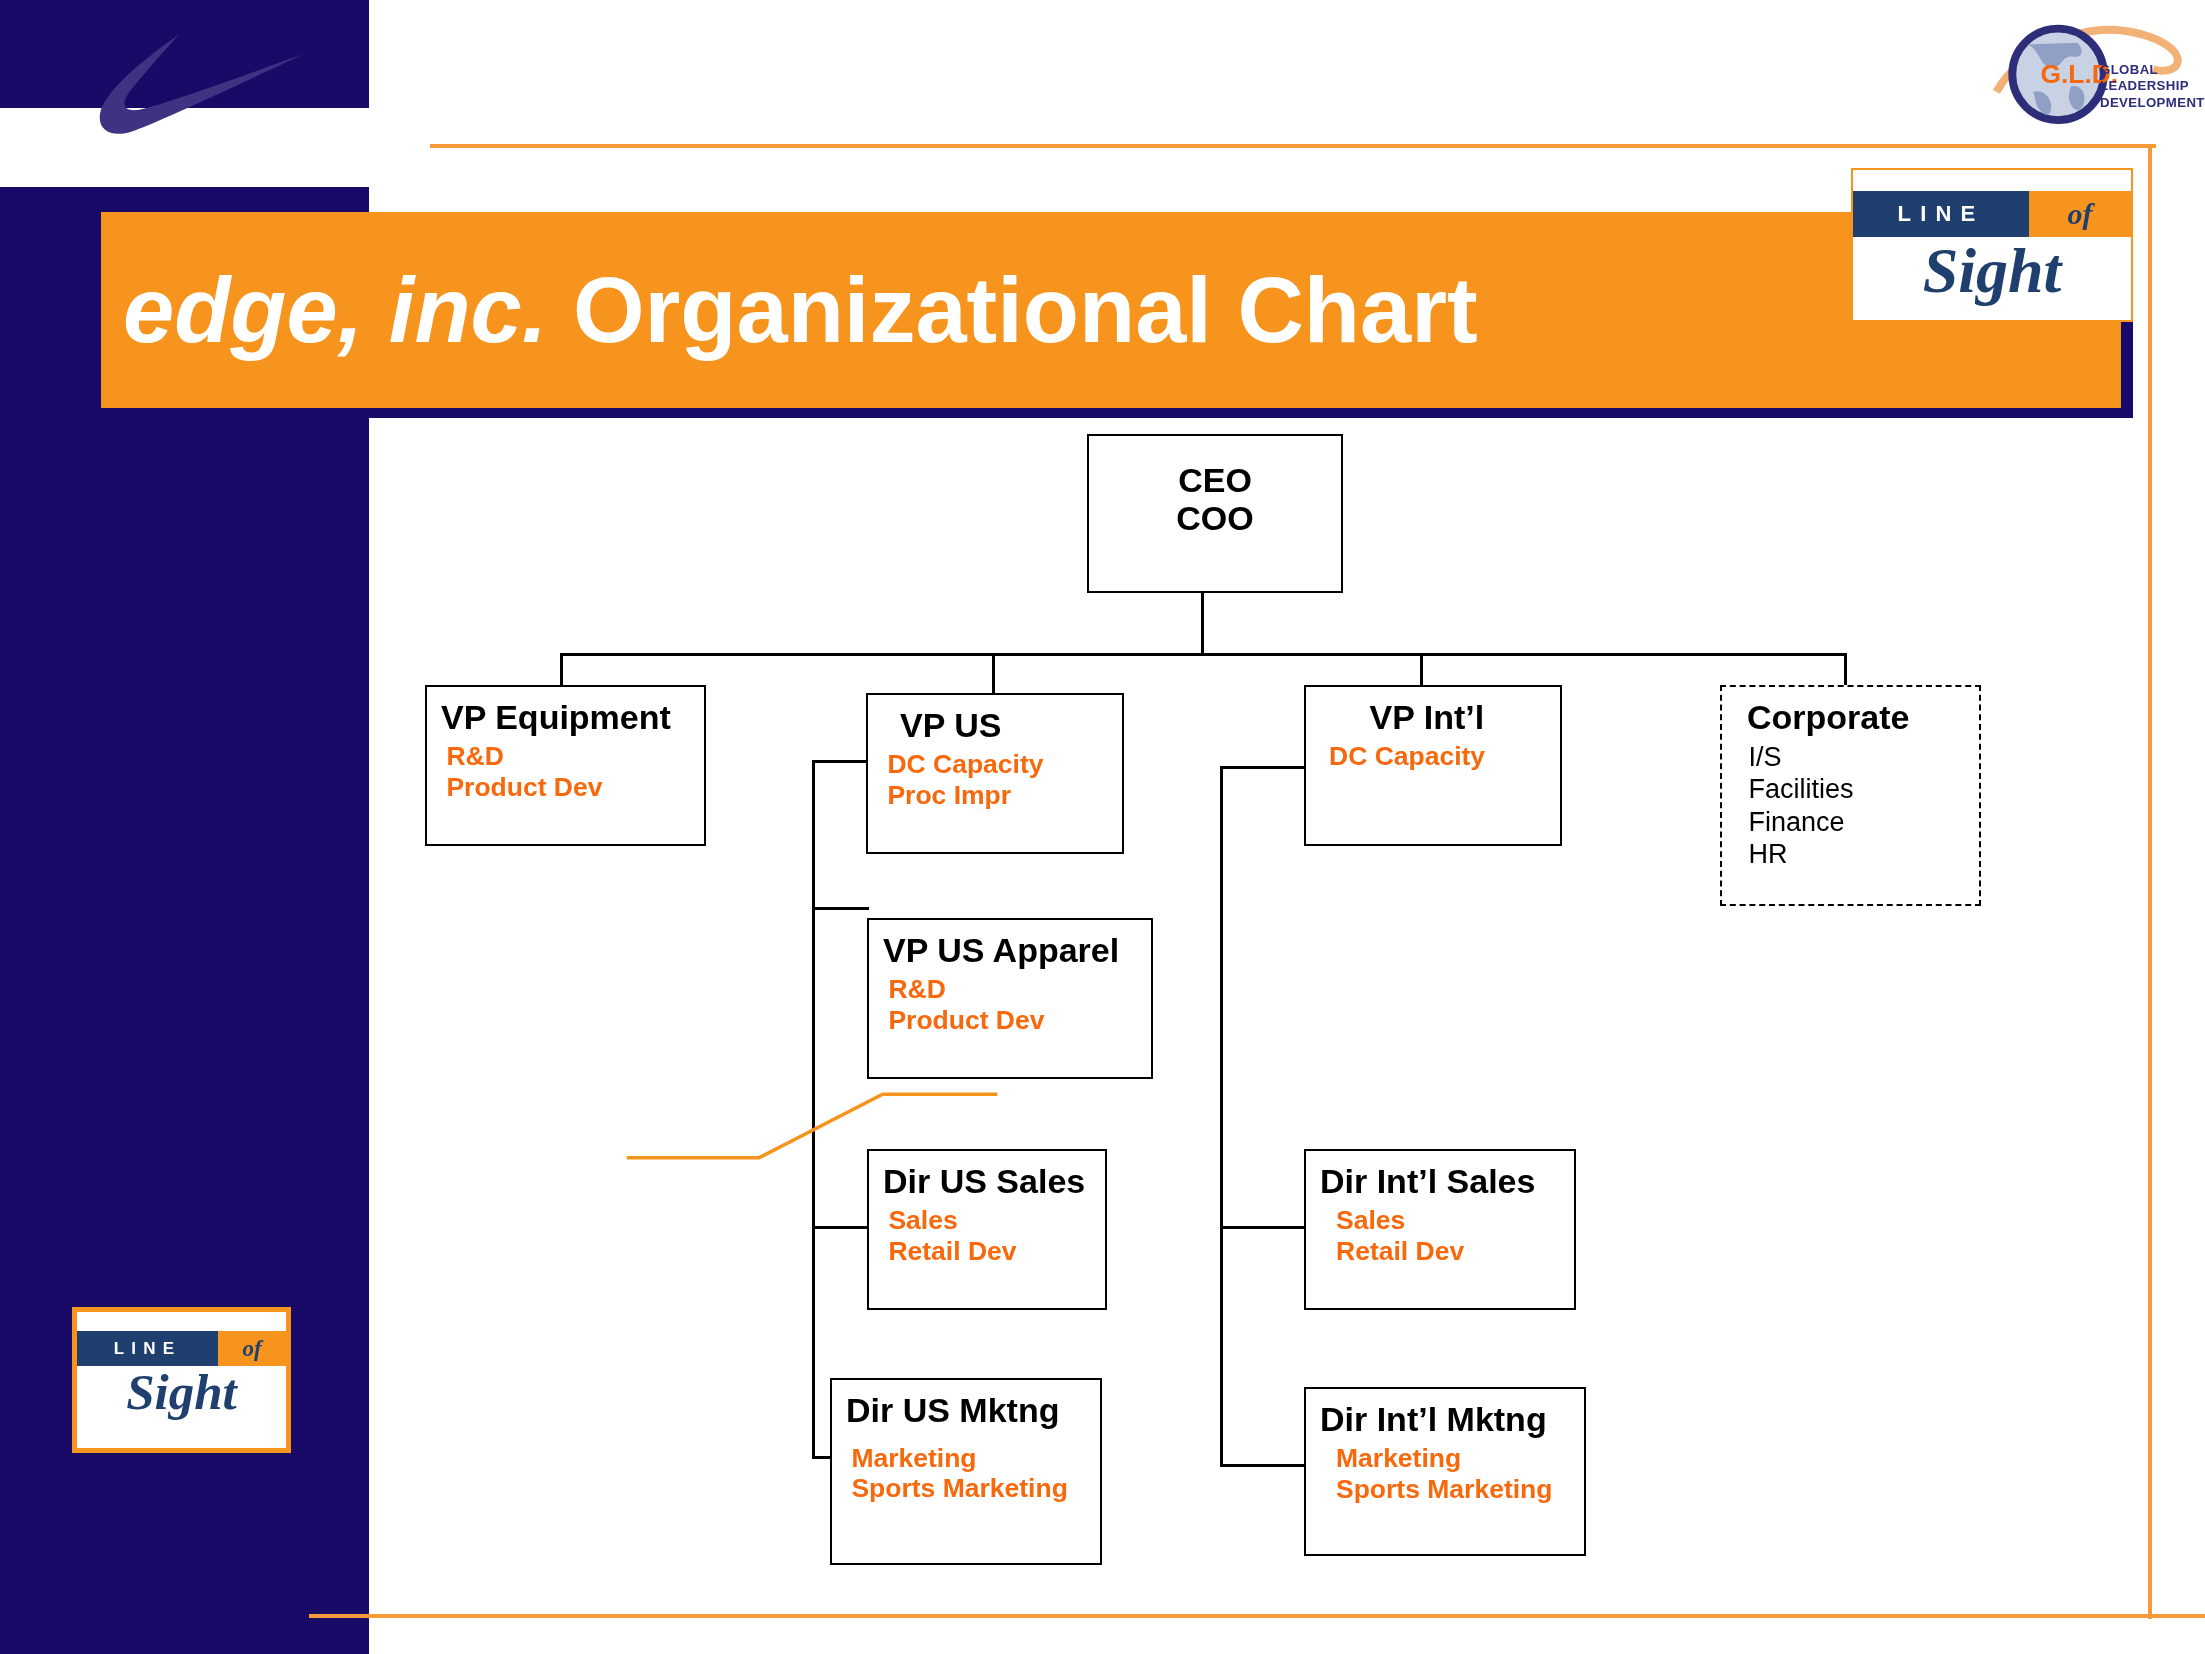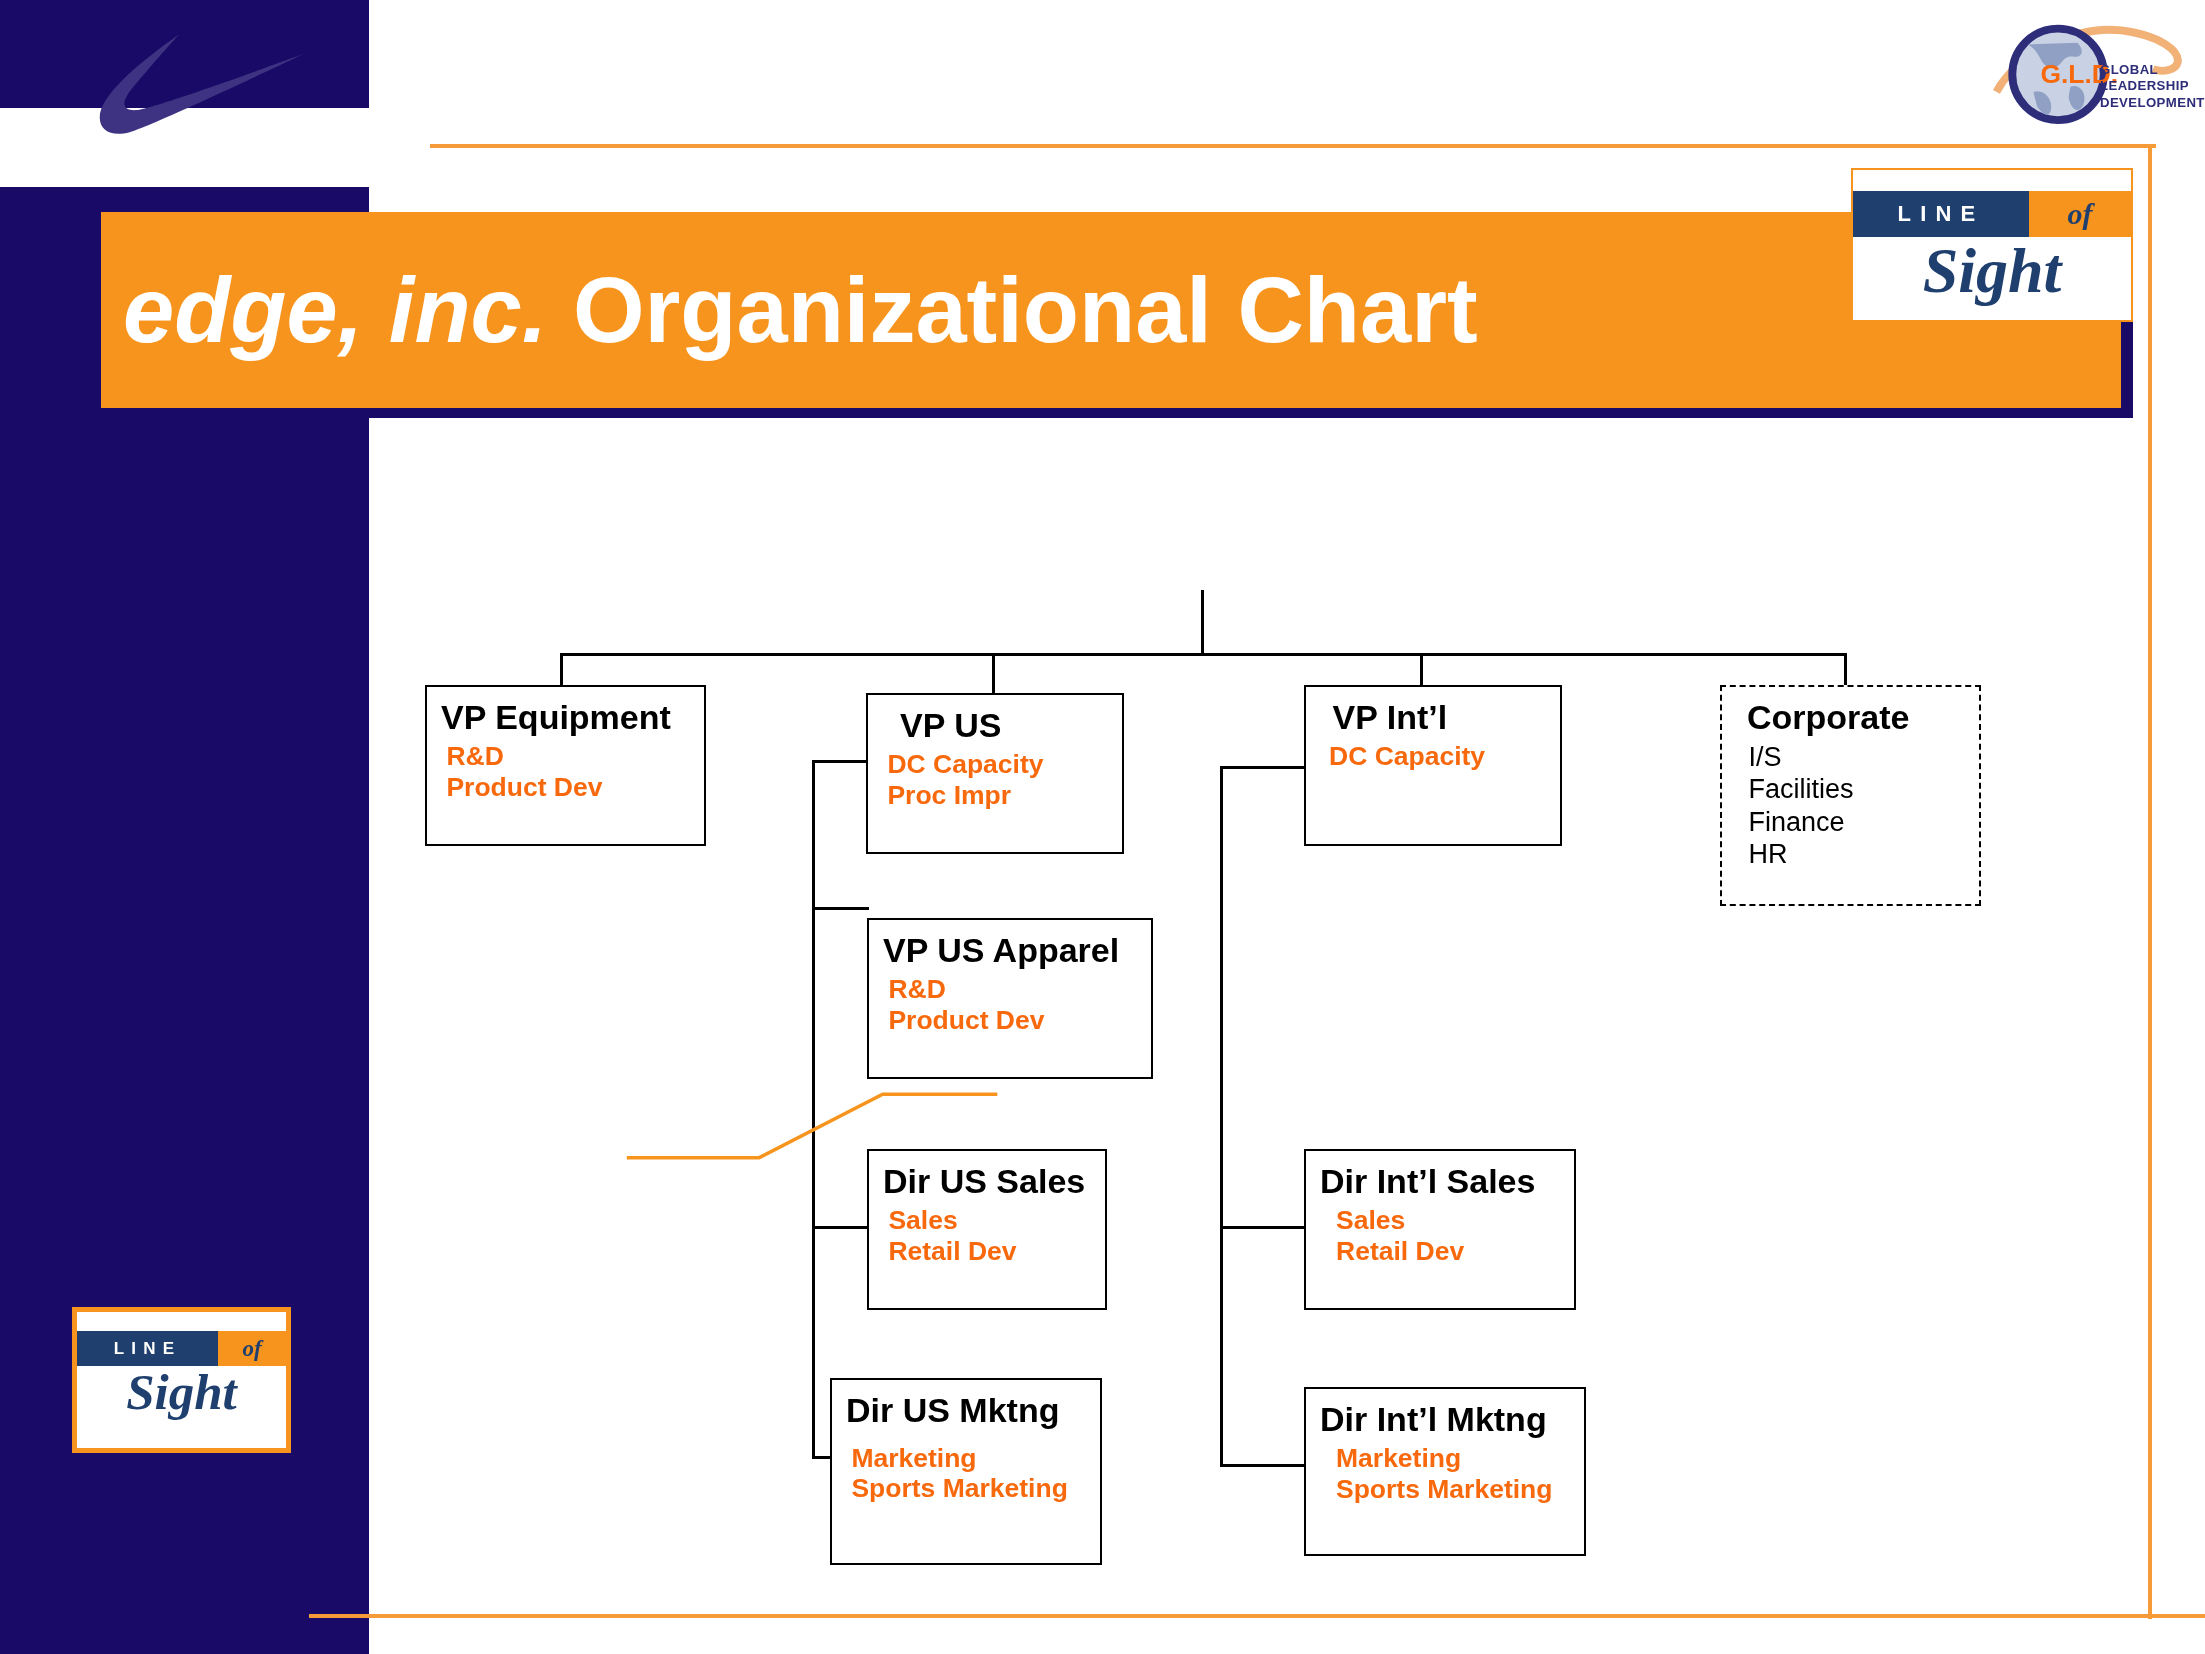--- a/index.html
+++ b/index.html
@@ -202,35 +202,39 @@
   <div class="line h" style="left:812px;  top:760px; width:57px;"></div>
   <div class="line h" style="left:812px;  top:907px; width:57px;"></div>
   <div class="line h" style="left:812px;  top:1226px; width:57px;"></div>
   <div class="line h" style="left:812px;  top:1456px; width:57px;"></div>
 
   <div class="line v" style="left:1220px; top:766px; height:701px;"></div>
   <div class="line h" style="left:1220px; top:766px; width:84px;"></div>
   <div class="line h" style="left:1220px; top:1226px; width:84px;"></div>
   <div class="line h" style="left:1220px; top:1464px; width:84px;"></div>
 
+  <div class="node centered" style="left:1087px; top:434px; width:256px; height:159px;">
+    <div class="n-title" style="white-space:pre-line; padding-top:16px;">CEO
+COO</div>
+  </div>
 
   <div class="node" style="left:425px; top:685px; width:281px; height:161px;">
     <div class="n-title">VP Equipment</div>
     <div class="n-sub">R&amp;D</div>
     <div class="n-sub" style="padding-top:0;">Product Dev</div>
   </div>
 
   <div class="node" style="left:866px; top:693px; width:258px; height:161px;">
     <div class="n-title" style="padding-left:32px;">VP US</div>
     <div class="n-sub">DC Capacity</div>
     <div class="n-sub" style="padding-top:0;">Proc Impr</div>
   </div>
 
   <div class="node" style="left:1304px; top:685px; width:258px; height:161px;">
-    <div class="n-title" style="padding-left:26.5px;">VP Int’l</div>
+    <div class="n-title" style="padding-left:26.5px;margin-left:37px;">VP Int’l</div>
     <div class="n-sub" style="padding-left:23px;">DC Capacity</div>
   </div>
 
   <div class="node dashed" style="left:1720px; top:685px; width:261px; height:221px;">
     <div class="n-title" style="padding-left:25px;">Corporate</div>
     <div class="n-sub plain" style="padding-left:26.5px;">I/S</div>
     <div class="n-sub plain" style="padding-top:0; padding-left:26.5px;">Facilities</div>
     <div class="n-sub plain" style="padding-top:0; padding-left:26.5px;">Finance</div>
     <div class="n-sub plain" style="padding-top:0; padding-left:26.5px;">HR</div>
   </div>

